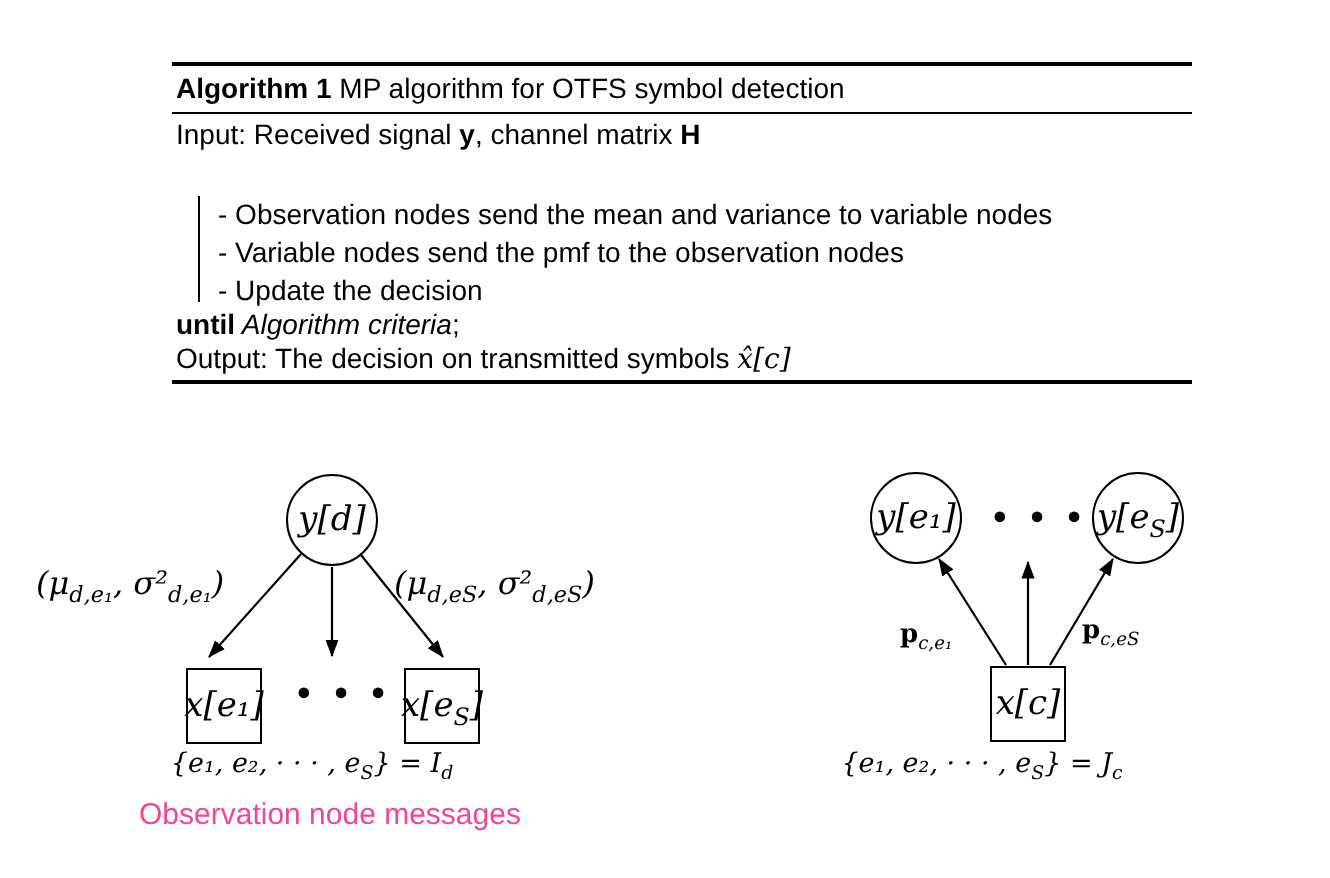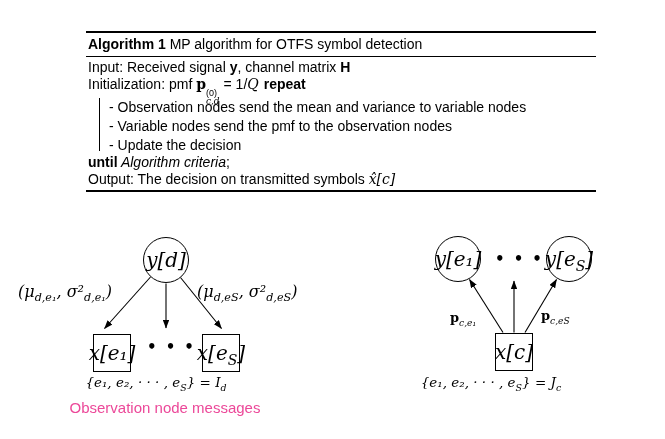--- a/index.html
+++ b/index.html
@@ -29,21 +29,21 @@
   .supsub .ss-sup { font-family:"Liberation Sans", sans-serif; }
   .supsub .ss-sub { font-family:"DejaVu Serif", serif; font-style:italic; }
   .kw-repeat { margin-left:5px; }
   sub { font-size:70%; line-height:0; }
   
   .node {
     position:absolute; box-sizing:border-box; border:1.2px solid #000;
     background:#fff; display:flex; align-items:center; justify-content:center;
   }
   .circle { border-radius:50%; }
-  .nlabel { font-family:"DejaVu Serif", serif; font-style:italic; font-size:20px; white-space:nowrap; }
+  .nlabel { font-family:"DejaVu Serif", serif; font-style:italic; font-size:17px; white-space:nowrap; }
   .elabel {
     position:absolute; font-family:"DejaVu Serif", serif; font-style:italic;
     font-size:16px; line-height:15px; white-space:nowrap; color:#000;
   }
   .plabel {
     position:absolute; font-family:"DejaVu Serif", serif; font-size:13px;
     line-height:16px; white-space:nowrap; color:#000;
   }
   .setline {
     position:absolute; font-family:"DejaVu Serif", serif; font-style:italic;
@@ -71,26 +71,20 @@
     <div class="line" style="top:5px;">
       <span class="bf">Algorithm 1</span><span> MP algorithm for OTFS symbol detection</span>
     </div>
 
     <div class="rule thin" style="top:25px;"></div>
 
     <div class="line" style="top:28px;">
       <span>Input:</span><span> Received signal </span><span class="bf">y</span><span>, channel matrix </span><span class="bf">H</span>
     </div>
 
-    <div class="line" style="top:45px;">
-      <span>Initialization:</span><span> pmf </span><span class="bfm">p</span><span class="supsub">
-          <span class="ss-sup">(0)</span>
-          <span class="ss-sub">c,d</span>
-        </span><span> = 1/</span><span class="m">Q</span><span class="bf kw-repeat">repeat</span>
-    </div>
 
     <div class="vbar" style="left:13px; top:67px; height:53px;"></div>
 
     <div class="line step" style="top:68px;">
       <span>- Observation nodes send the mean and variance to variable nodes</span>
     </div>
     <div class="line step" style="top:87px;">
       <span>- Variable nodes send the pmf to the observation nodes</span>
     </div>
     <div class="line step" style="top:106px;">

